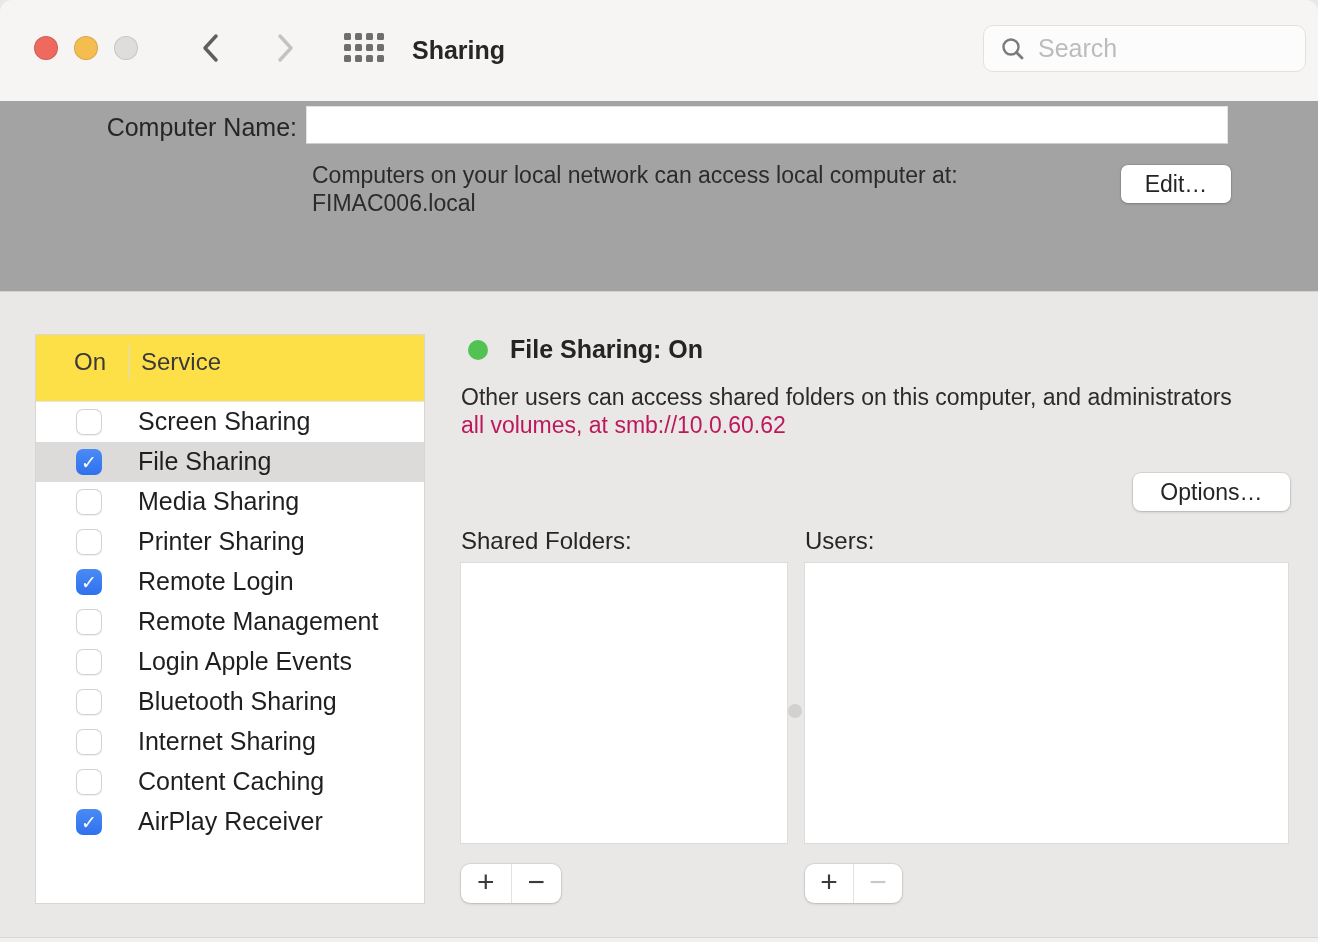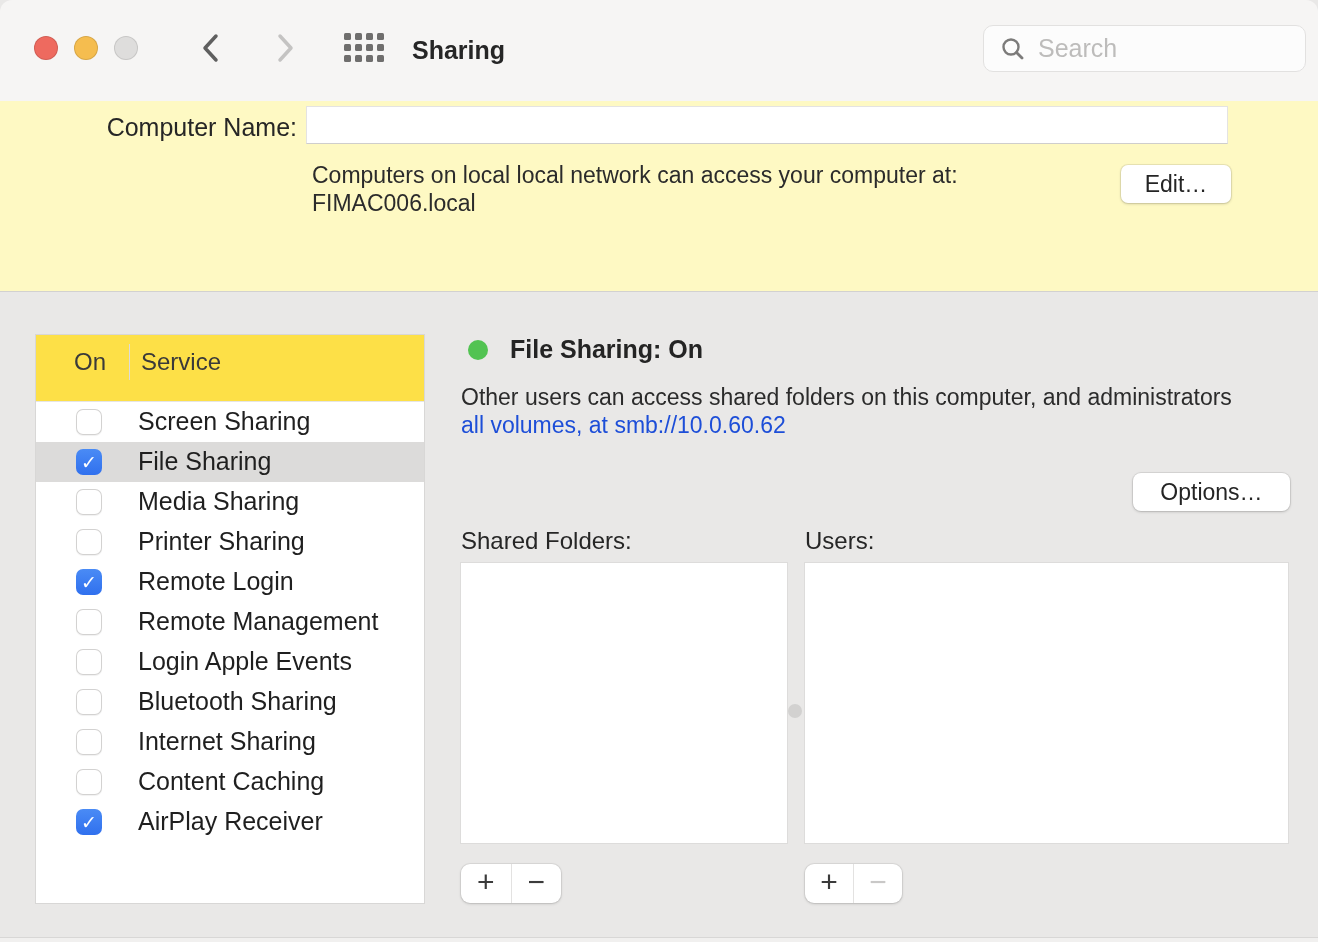--- a/index.html
+++ b/index.html
@@ -24,21 +24,21 @@
   .nav-forward { left:266px; }
   .grid-icon { position:absolute; left:344px; top:33px; display:grid; grid-template-columns:repeat(4,7px); grid-template-rows:repeat(3,7px); gap:4px; }
   .grid-icon i { background:#6f6e6d; border-radius:1.5px; }
   .app-title { position:absolute; left:412px; top:0; height:100px; line-height:100px; font-size:25px; font-weight:700; color:#262626; }
   .search-box { position:absolute; left:983px; top:25px; width:323px; height:47px; background:#fcfcfc; border:1px solid #e2e1e0; border-radius:10px; display:flex; align-items:center; }
   .search-box svg { margin-left:16px; flex:none; }
   .search-box input { border:none; outline:none; background:transparent; font-size:25px; color:#3c3c3c; margin-left:10px; width:250px; font-family:inherit; }
   .search-box input::placeholder { color:#bdbcbb; }
 
   
-  .name-section { position:absolute; top:101px; left:0; right:0; height:191px; background:#fef9c3; border-bottom:1px solid #d2d1d0; }
+  .name-section { position:absolute; top:101px; left:0; right:0; height:191px; background:#a3a3a3; border-bottom:1px solid #d2d1d0; }
   .cn-label { position:absolute; left:40px; top:12px; width:257px; text-align:right; font-size:25px; color:#262626; }
   .cn-field { position:absolute; left:306px; top:5px; width:922px; height:38px; background:#ffffff; border:1px solid #e4e3e2; border-bottom-color:#cfcecd; font-size:24px; padding:0 10px; font-family:inherit; color:#242424; outline:none; }
   .cn-info1 { position:absolute; left:312px; top:61px; font-size:23px; color:#2b2b2b; }
   .cn-info2 { position:absolute; left:312px; top:89px; font-size:23px; color:#2b2b2b; }
   .push-btn { background:#ffffff; border-radius:7px; box-shadow:0 0 0 1px rgba(0,0,0,0.07), 0 1px 3px rgba(0,0,0,0.18); font-size:23px; color:#242424; display:flex; align-items:center; justify-content:center; cursor:default; }
   .edit-btn { position:absolute; left:1121px; top:64px; width:110px; height:38px; }
 
   
   .svc-box { position:absolute; left:36px; top:335px; width:388px; height:568px; background:#ffffff; box-shadow:0 0 0 1px rgba(0,0,0,0.07); }
   .svc-header { position:relative; height:67px; background:#fde047; border-bottom:1px solid #e6e5e4; }
@@ -48,21 +48,21 @@
   .svc-row { position:relative; height:40px; }
   .svc-row.selected { background:#dcdbda; }
   .checkbox { position:absolute; left:40px; top:7px; width:26px; height:26px; border-radius:7px; background:#ffffff; box-shadow:inset 0 0 0 1px #d3d2d1, 0 1px 1px rgba(0,0,0,0.06); display:flex; align-items:center; justify-content:center; }
   .checkbox.checked { background:linear-gradient(#4a8bf5,#3070ee); box-shadow:none; color:#ffffff; font-size:19px; font-weight:700; }
   .svc-label { position:absolute; left:102px; top:5px; font-size:25px; color:#1f1f1f; white-space:nowrap; }
 
   
   .status-dot   { position:absolute; left:468px; top:340px; width:20px; height:20px; border-radius:50%; }
   .status-title { position:absolute; left:510px; top:335px; font-size:25px; font-weight:600; color:#242424; }
   .detail-info1 { position:absolute; left:461px; top:384px; font-size:23px; color:#2b2b2b; white-space:nowrap; }
-  .detail-info2 { position:absolute; left:461px; top:412px; font-size:23px; color:#1d4ed8; white-space:nowrap; }
+  .detail-info2 { position:absolute; left:461px; top:412px; font-size:23px; color:#be185d; white-space:nowrap; }
   .options-btn  { position:absolute; left:1133px; top:473px; width:157px; height:38px; border-radius:8px; }
   .sf-label    { position:absolute; left:461px; top:527px; font-size:24px; color:#262626; }
   .users-label { position:absolute; left:805px; top:527px; font-size:24px; color:#262626; }
   .sf-list    { position:absolute; left:461px; top:563px; width:326px; height:280px; background:#ffffff; box-shadow:0 0 0 1px rgba(0,0,0,0.05); }
   .users-list { position:absolute; left:805px; top:563px; width:483px; height:280px; background:#ffffff; box-shadow:0 0 0 1px rgba(0,0,0,0.05); }
   .split-handle { position:absolute; left:788px; top:704px; width:14px; height:14px; border-radius:50%; background:#d2d1d0; }
   .seg { position:absolute; top:864px; height:39px; background:#ffffff; border-radius:9px; box-shadow:0 0 0 1px rgba(0,0,0,0.06), 0 1px 3px rgba(0,0,0,0.16); display:flex; overflow:hidden; }
   .seg-sf    { left:461px; width:100px; }
   .seg-users { left:805px; width:97px; }
   .seg-btn { flex:1; display:flex; align-items:center; justify-content:center; font-size:30px; color:#3b3b3b; padding-bottom:3px; }
@@ -118,21 +118,21 @@
         <circle cx="11" cy="11" r="7.5" fill="none" stroke="#7c7b7a" stroke-width="2.4"></circle>
         <line x1="16.5" y1="16.5" x2="22" y2="22" stroke="#7c7b7a" stroke-width="2.8" stroke-linecap="round"></line>
       </svg>
       <input type="text" placeholder="Search" style="">
     </div>
   </div>
 
   <div class="name-section">
     <div class="cn-label">Computer Name:</div>
     <input class="cn-field" type="text" value="" style="">
-    <div class="cn-info1">Computers on local local network can access your computer at:</div>
+    <div class="cn-info1">Computers on your local network can access local computer at:</div>
     <div class="cn-info2">FIMAC006.local</div>
     <div class="push-btn edit-btn">Edit…</div>
   </div>
 
   <div class="svc-box">
     <div class="svc-header">
       <div class="svc-col-on">On</div>
       <div class="svc-col-divider"></div>
       <div class="svc-col-service">Service</div>
     </div>

